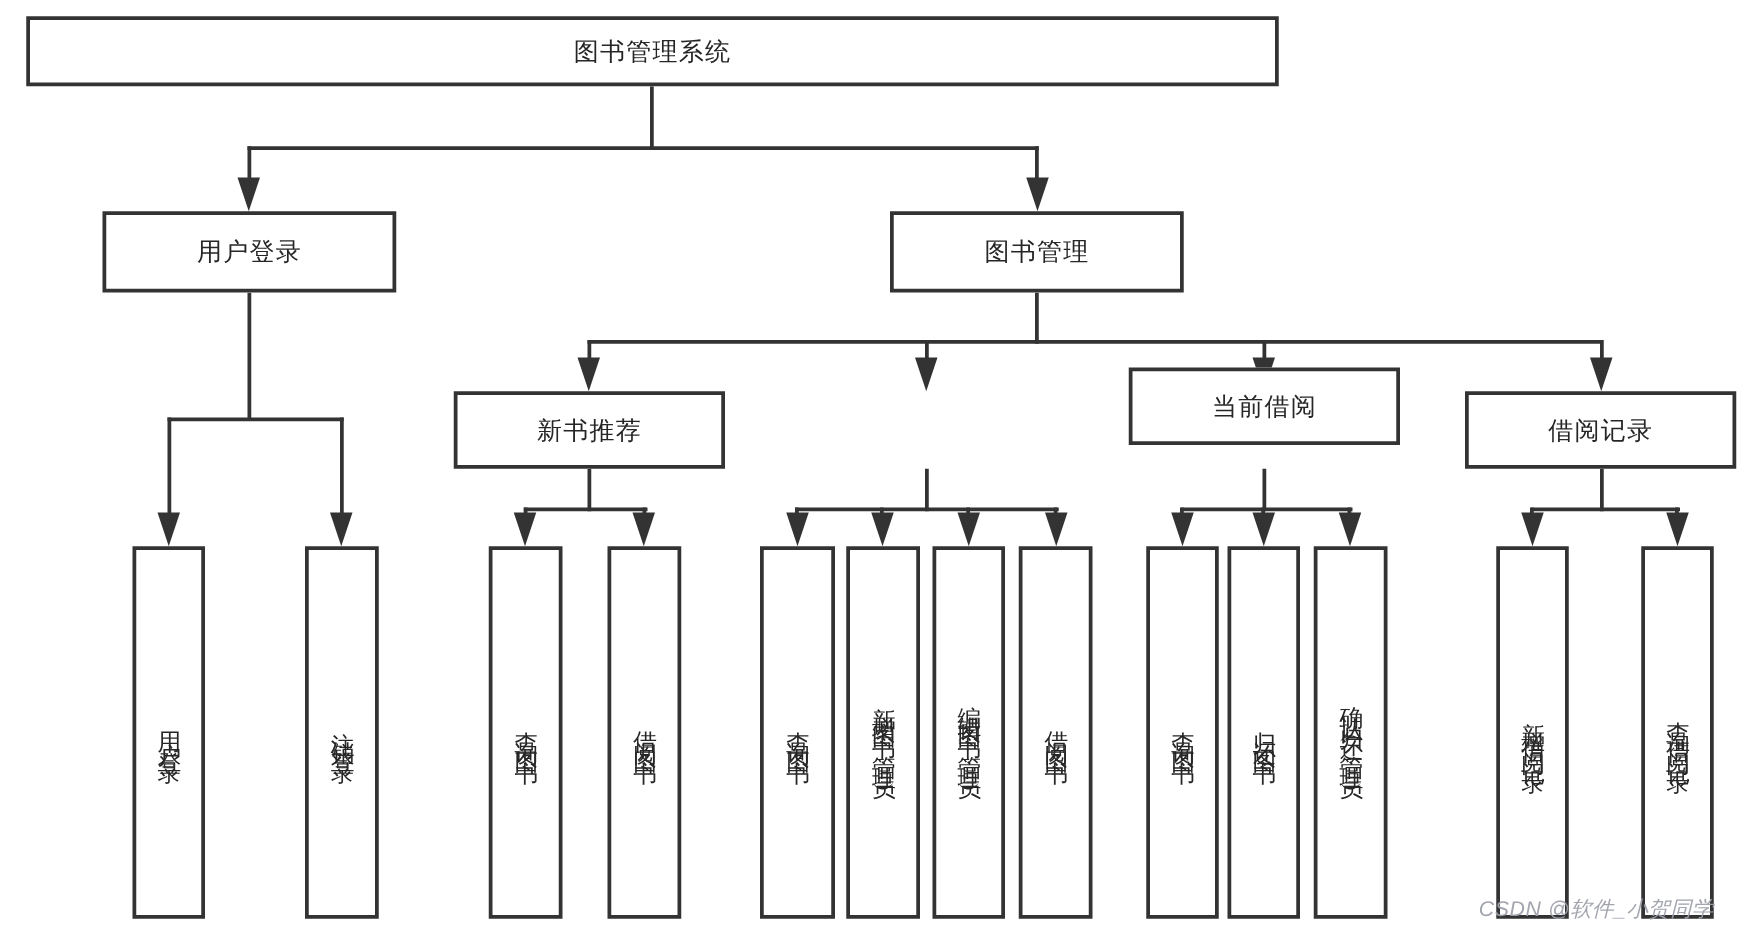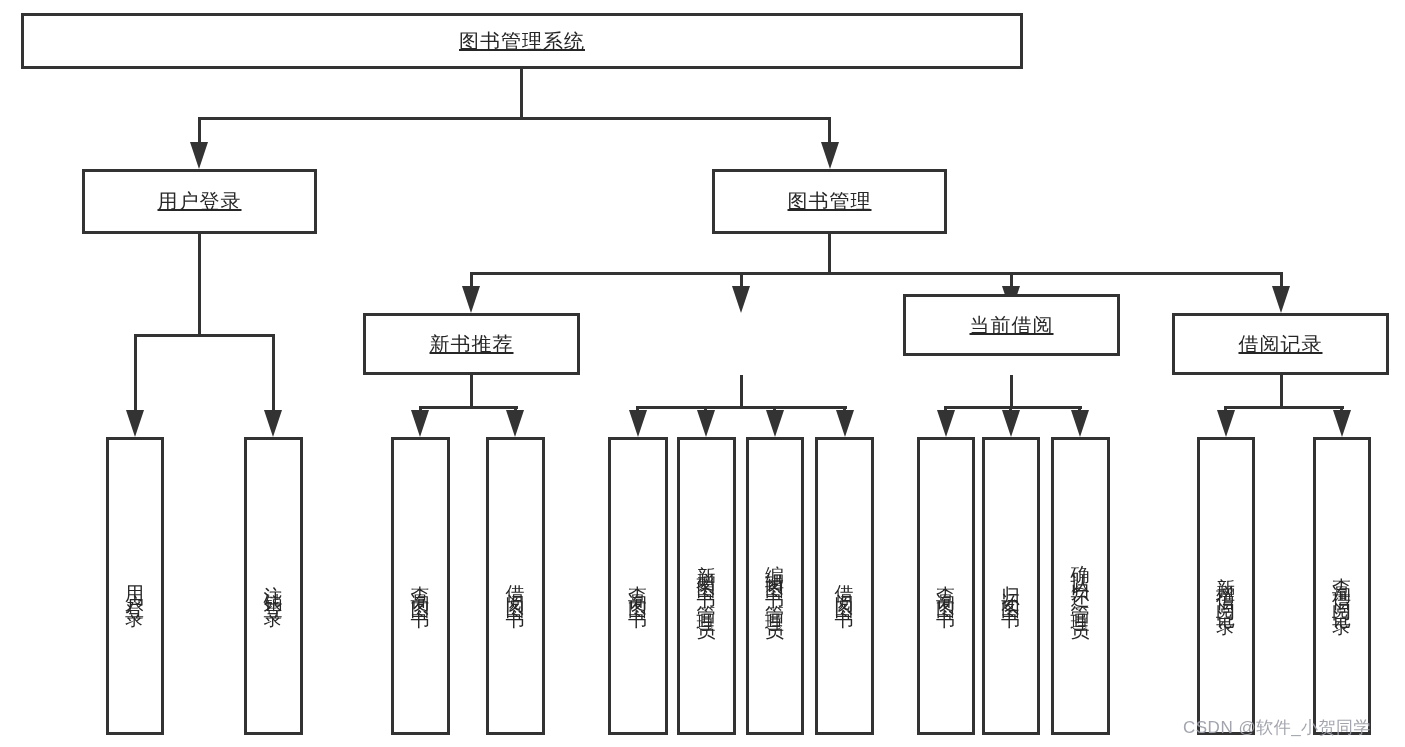--- a/index.html
+++ b/index.html
@@ -22,21 +22,20 @@
     display: flex;
     align-items: center;
     justify-content: center;
     z-index: 2;
   }
   .hbox .lbl {
     font-size: 20px;
     color: #262626;
     letter-spacing: 1px;
     white-space: nowrap;
-    text-decoration: underline;
   }
   .vbox .vlbl {
     writing-mode: vertical-rl;
     text-orientation: mixed;
     font-size: 19px;
     color: #262626;
     letter-spacing: 8px;
     line-height: 1;
   }
   .ln {
@@ -54,20 +53,21 @@
   }
   .watermark {
     position: absolute;
     left: 1183px;
     top: 716px;
     font-size: 17px;
     letter-spacing: 0.5px;
     color: rgba(158, 160, 170, 0.95);
     white-space: nowrap;
     z-index: 5;
+    font-style: italic;
   }
 </style>
 </head>
 <body>
 
 <div class="stage">
 
   <div class="box hbox" style="left:21px;top:13px;width:1002px;height:56px">
     <span class="lbl">图书管理系统</span>
   </div>

